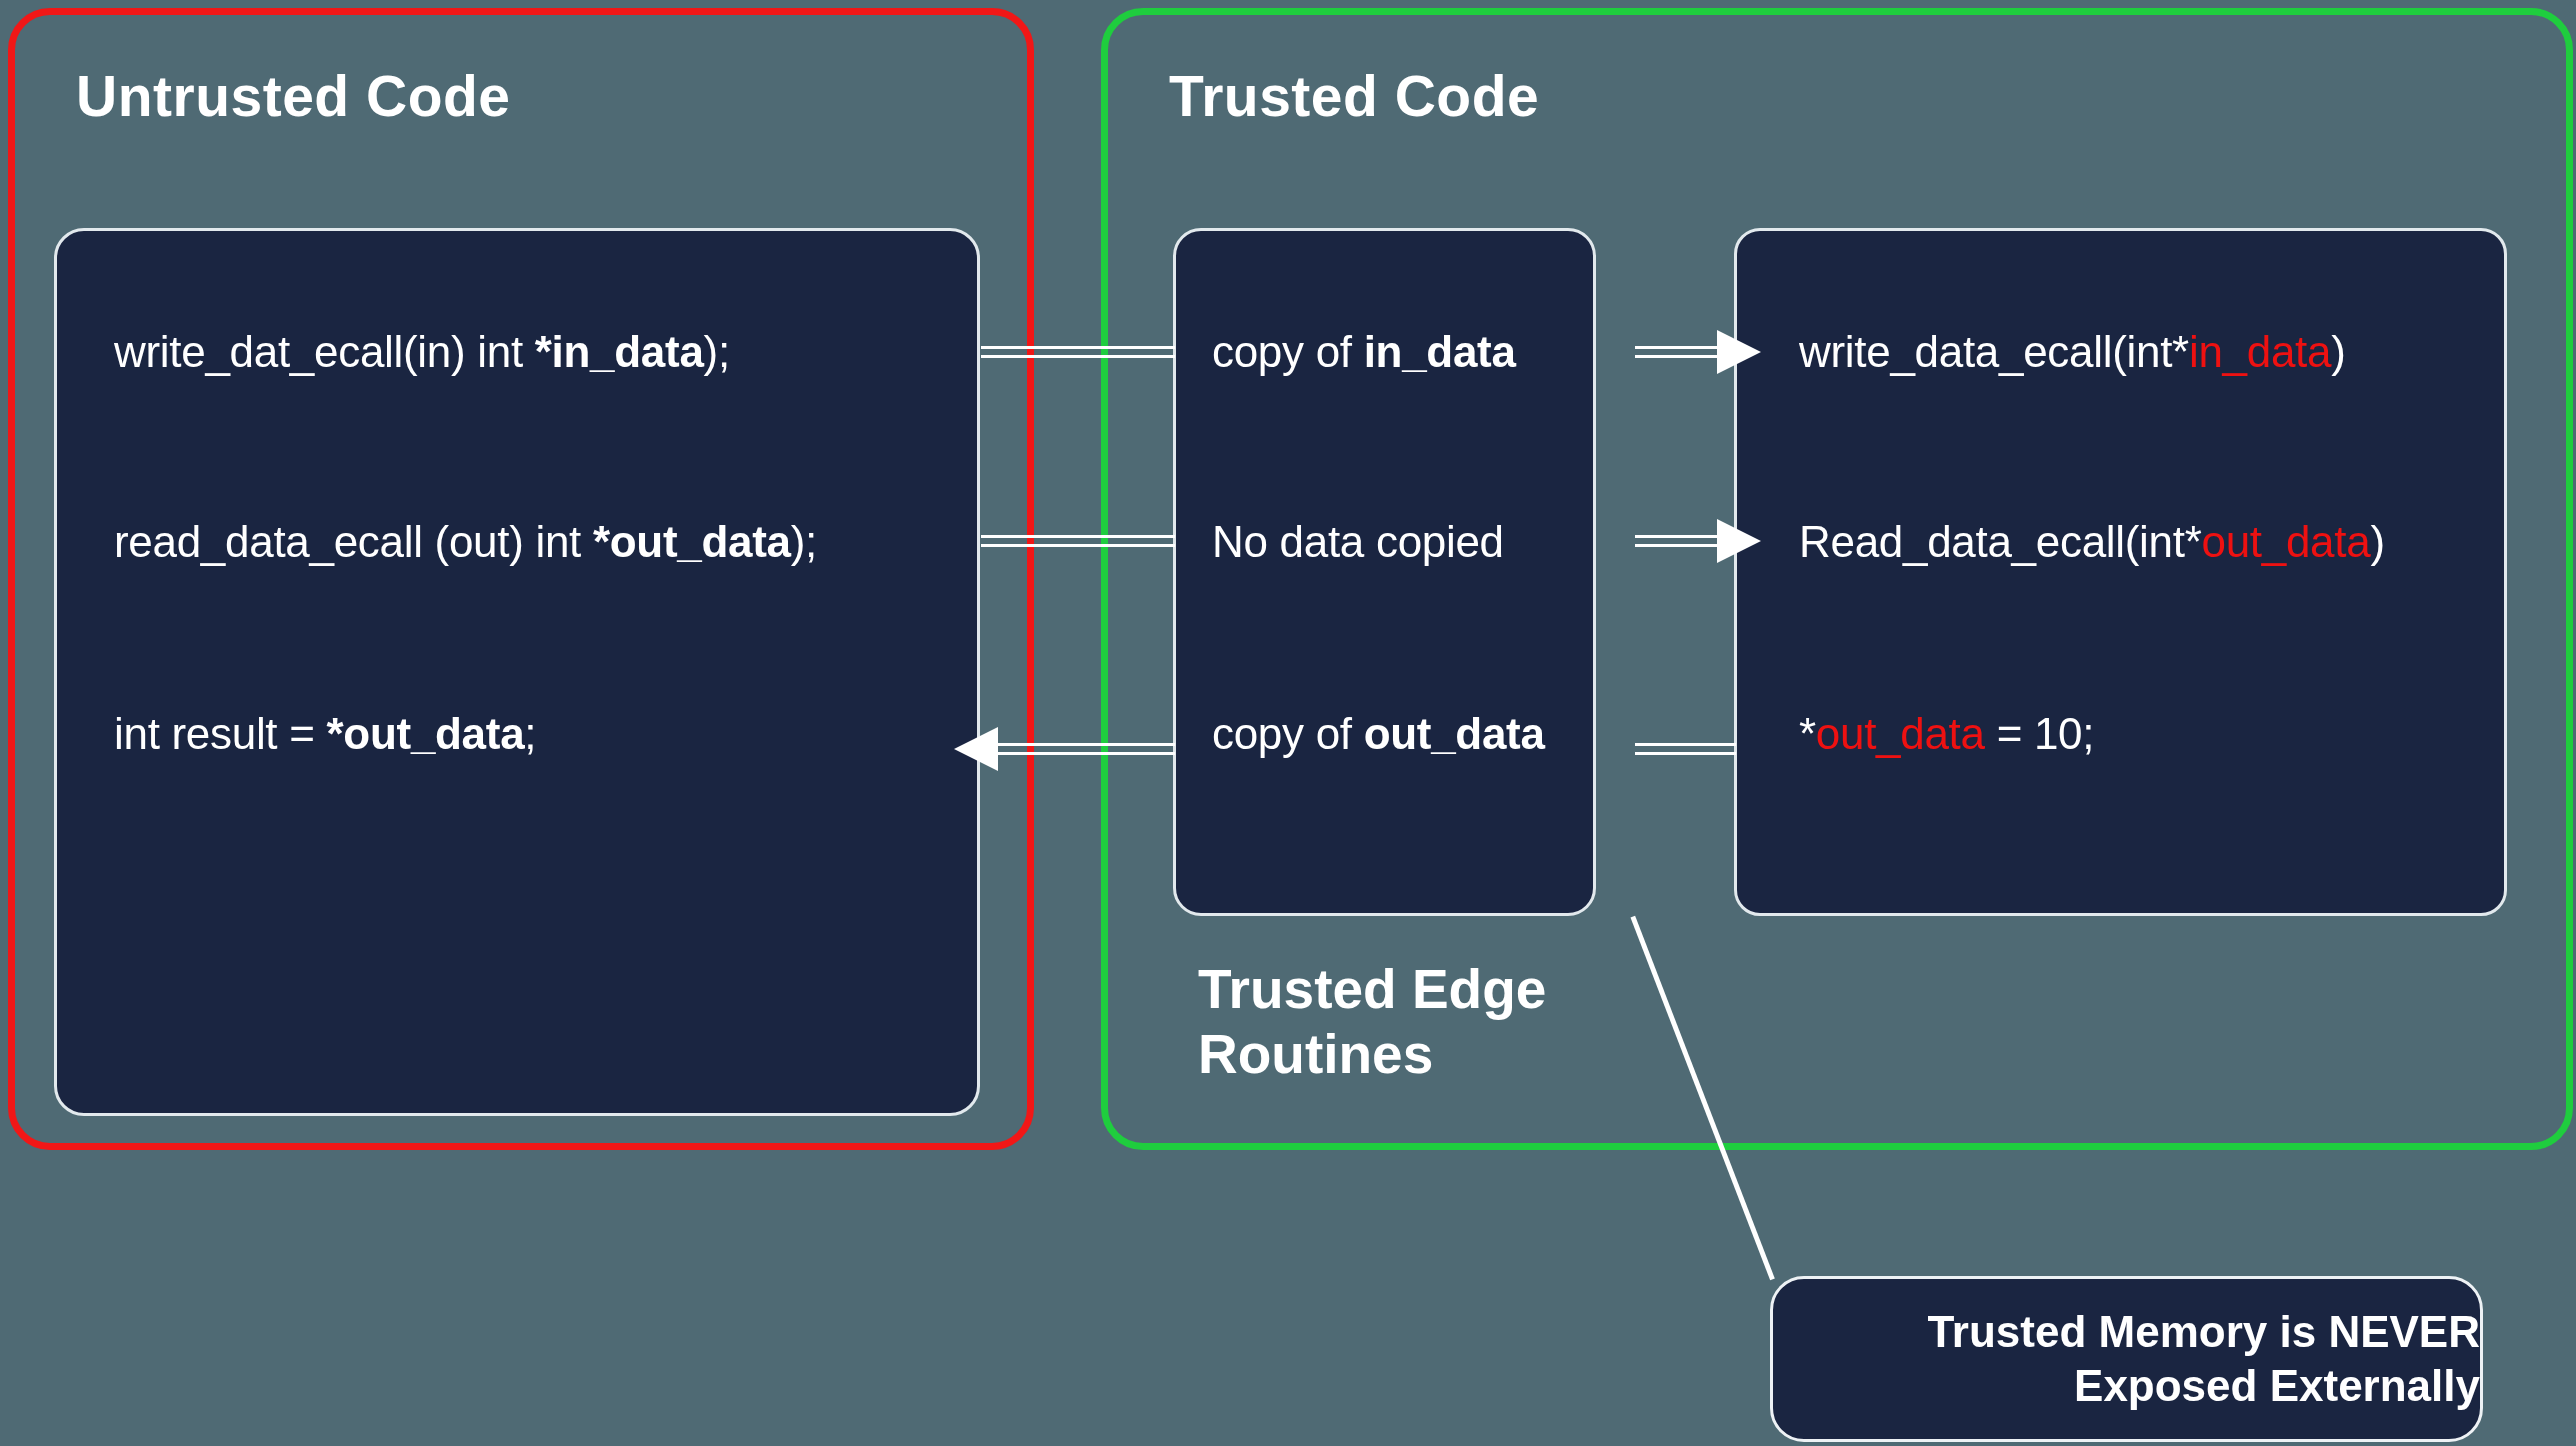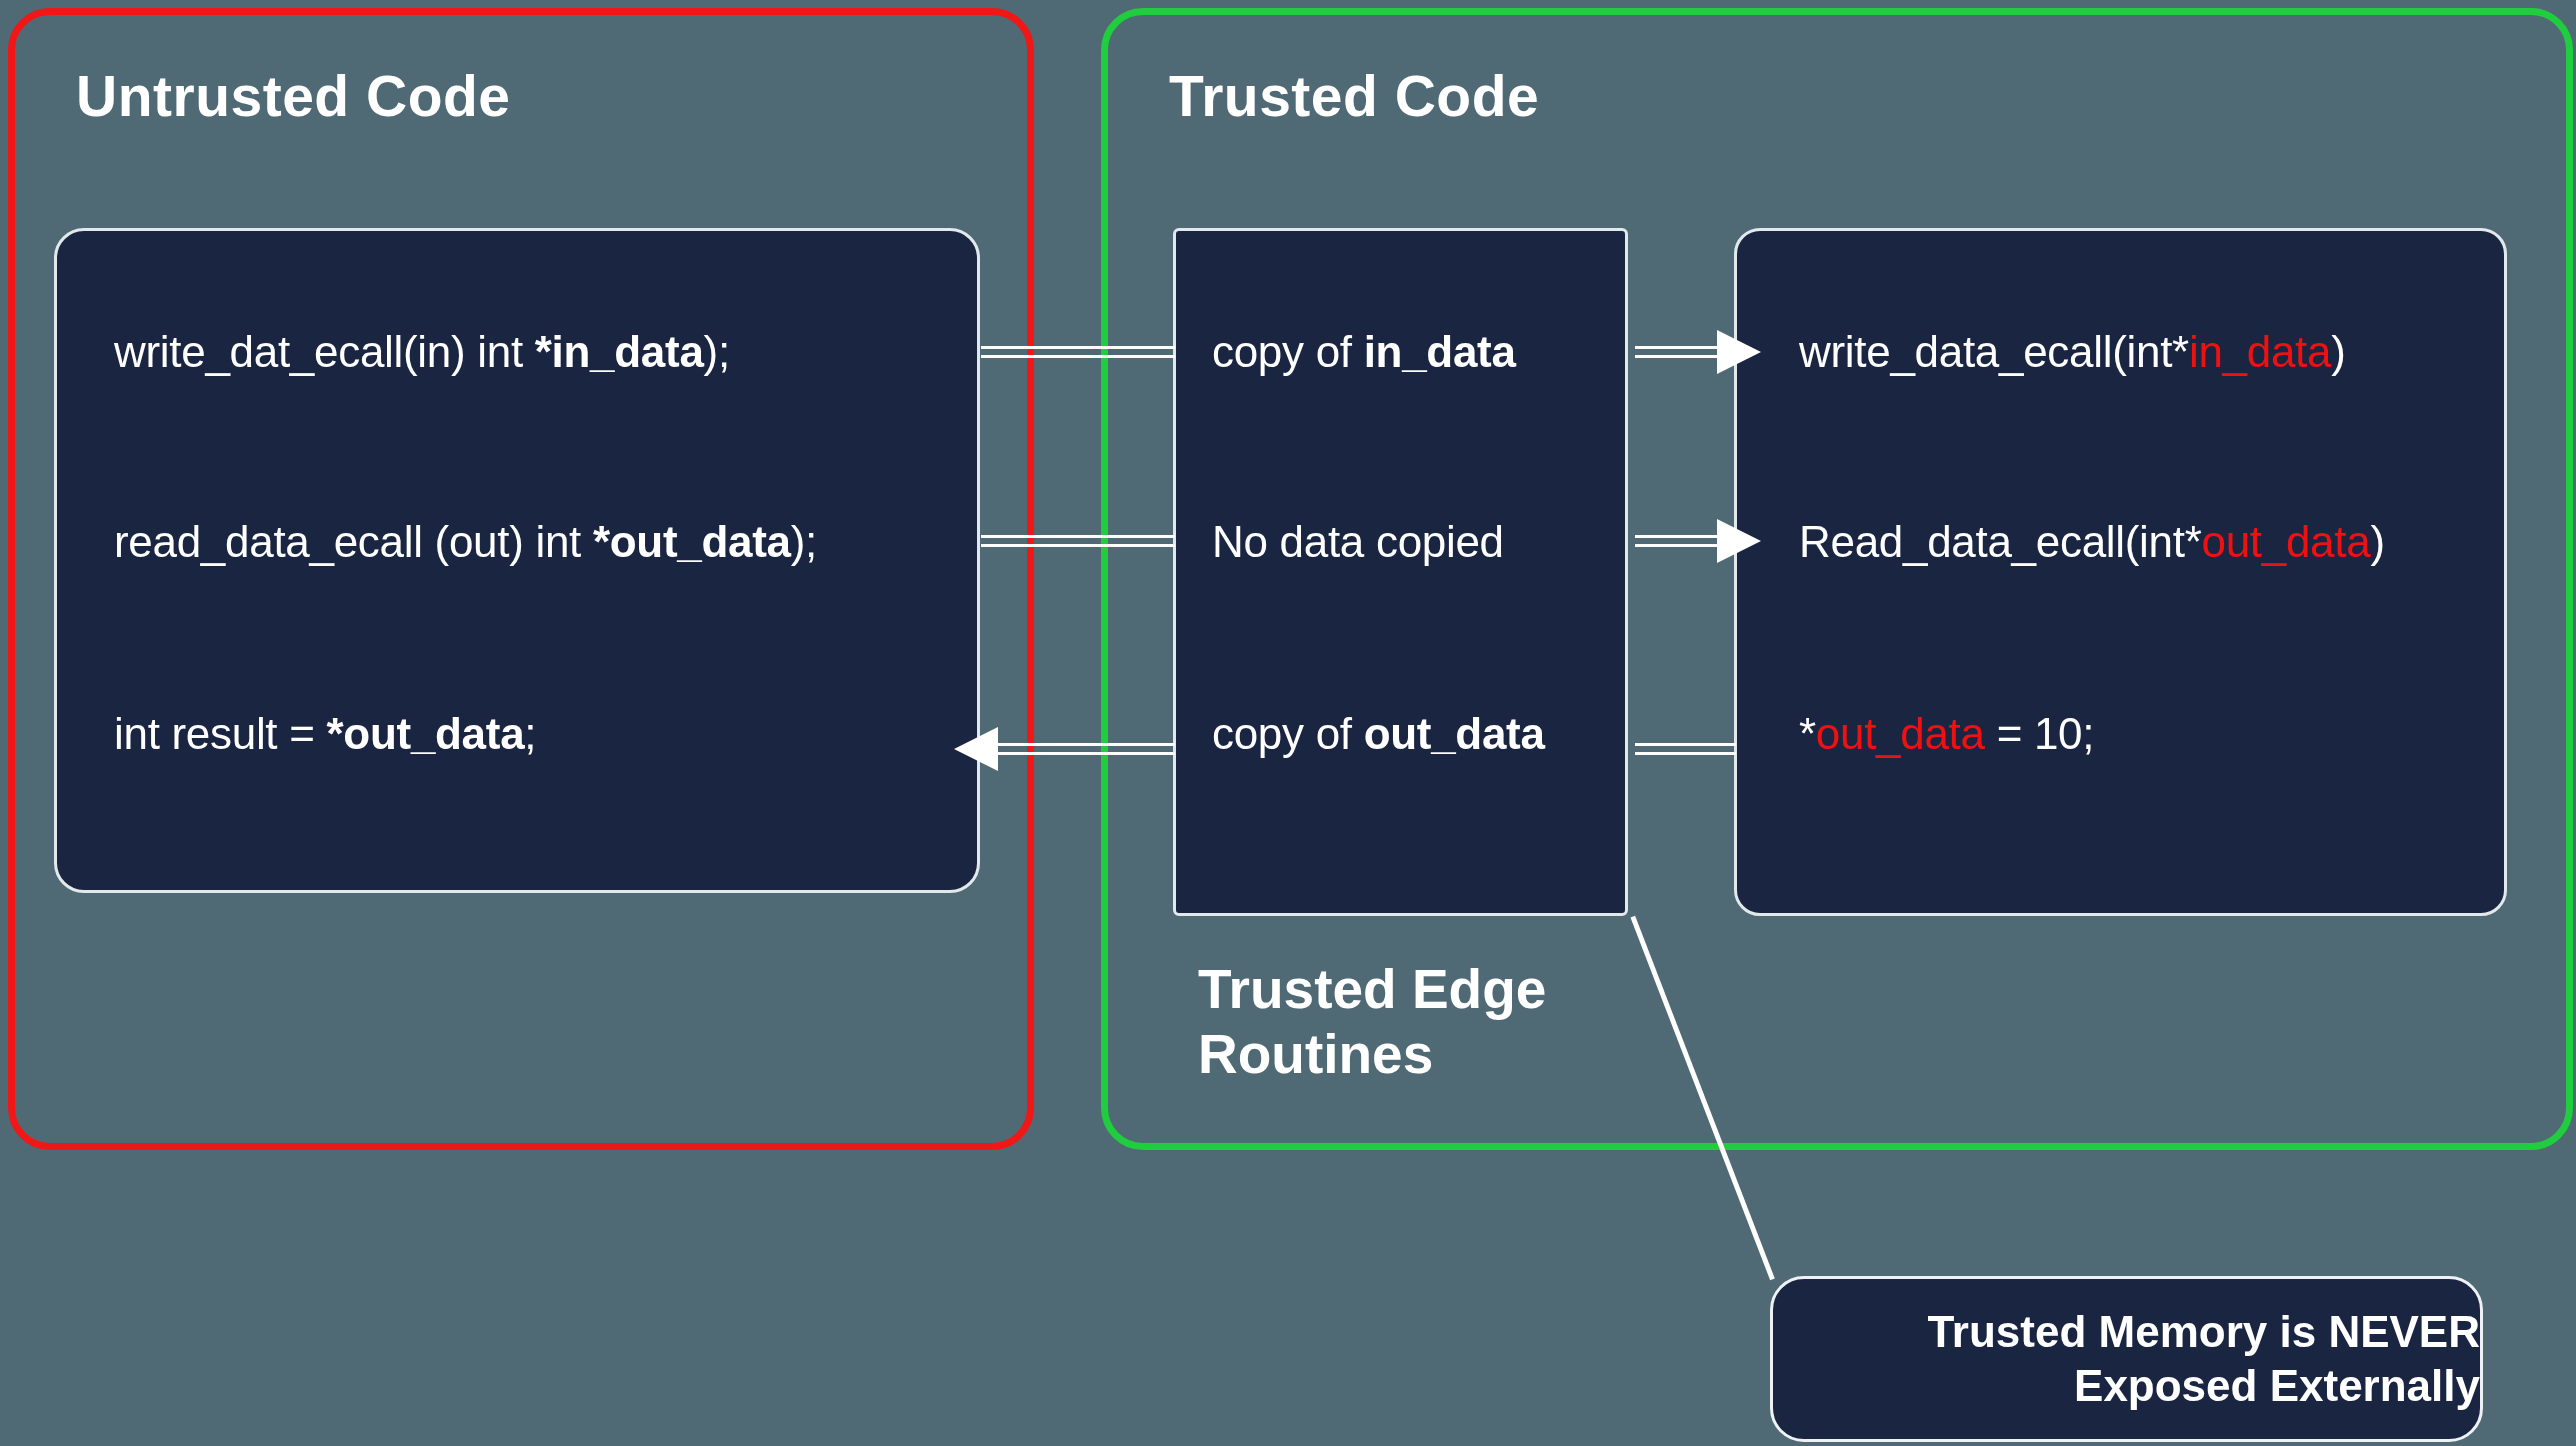--- a/index.html
+++ b/index.html
@@ -42,22 +42,22 @@
   }
   .region.untrusted .region-title{left:61px;top:48px;}
   .region.trusted .region-title{left:61px;top:48px;}
   
   .panel{
     position:absolute;
     background:var(--panel);
     border:3px solid var(--panel-border);
     z-index:2;
   }
-  .panel.left{left:54px;top:228px;width:926px;height:665px;border-radius:30px;}
-  .panel.middle{left:1173px;top:228px;width:455px;height:688px;border-radius:6px;}
+  .panel.left{left:54px;top:228px;width:926px;height:888px;border-radius:30px;}
+  .panel.middle{left:1173px;top:228px;width:423px;height:688px;border-radius:28px;}
   .panel.right{left:1734px;top:228px;width:773px;height:688px;border-radius:26px;}
   .row{
     position:absolute;
     height:59px;line-height:59px;
     font-size:44px;letter-spacing:-0.3px;
     white-space:nowrap;
   }
   .panel.left .row{left:57px;}
   .panel.middle .row{left:36px;}
   .panel.right .row{left:62px;}

